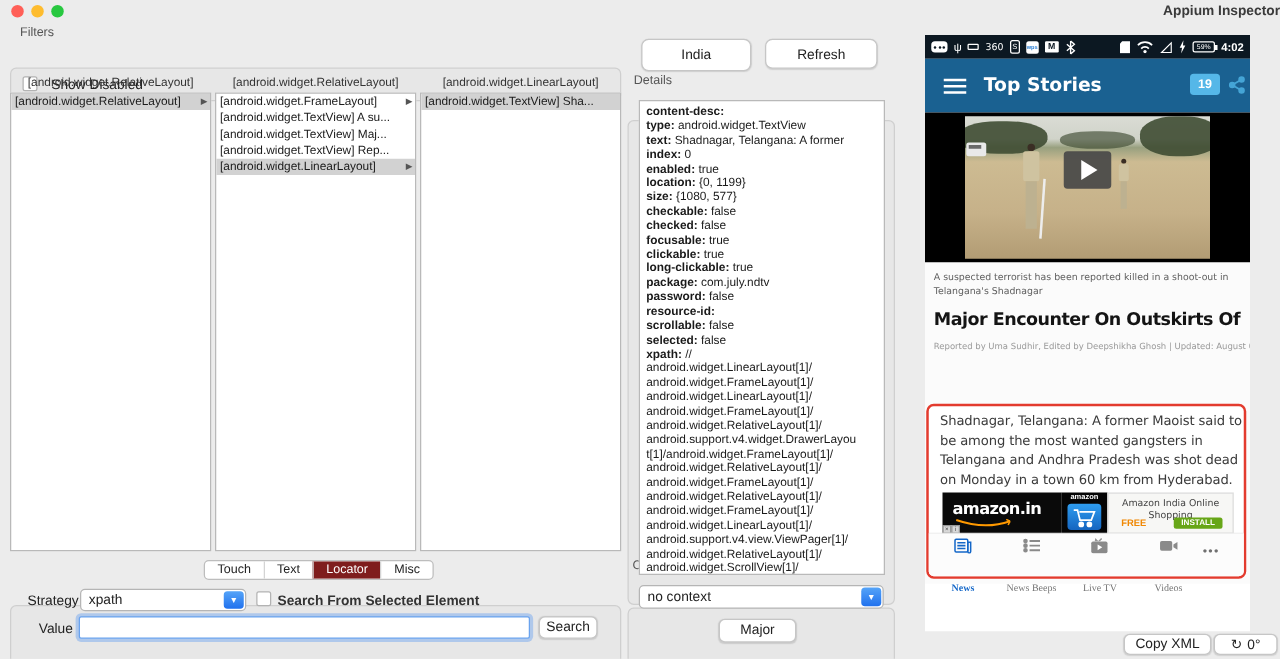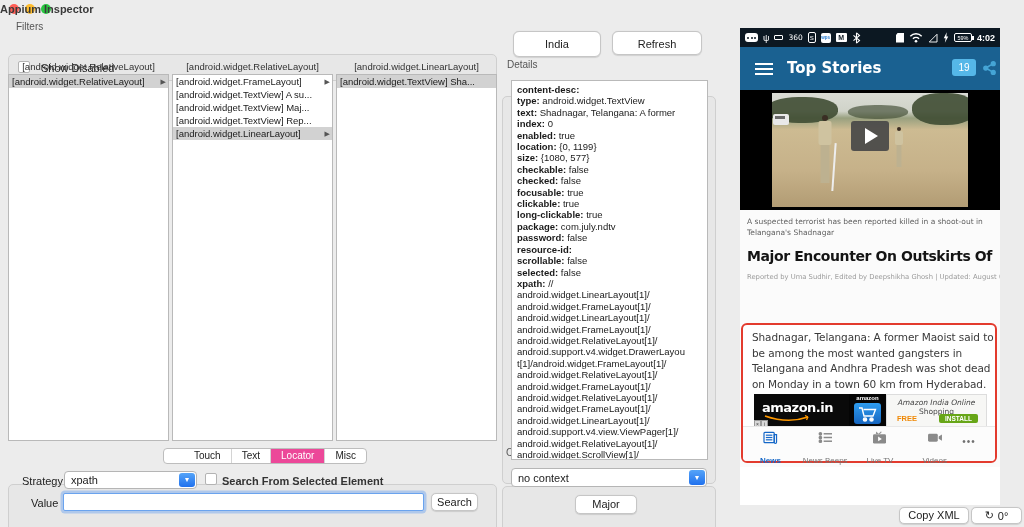--- a/index.html
+++ b/index.html
@@ -6,21 +6,21 @@
   html,body { width:1024px; height:527px; }
   body { font-family:"Liberation Sans", sans-serif; background:#ececec; position:relative; overflow:hidden; }
   #app { position:absolute; inset:0; width:1024px; height:527px; background:#ececec; }
 
   
   .titlebar { position:absolute; left:0; top:0; right:0; height:18px; }
   .tl-dot { position:absolute; top:4px; width:10px; height:10px; border-radius:50%; }
   .tl-red    { left:9px;  background:#ff5f57; }
   .tl-yellow { left:25px; background:#febc2e; }
   .tl-green  { left:41px; background:#28c840; }
-  .win-title { position:absolute; top:3px; left:0; right:0; text-align:left; font-size:11px; color:#3a3a3a; font-weight:bold; }
+  .win-title { position:absolute; top:3px; left:0; right:0; text-align:right; font-size:11px; color:#3a3a3a; font-weight:bold; }
 
   
   .groupbox { position:absolute; background:#e7e7e7; border:1px solid #cfcfcf; border-radius:5px;margin-top:24px; }
   .grouplabel { position:absolute; font-size:10px; color:#555; }
 
   
   .checkbox { display:inline-block; width:12px; height:12px; background:#fff; border:1px solid #b3b3b3; border-radius:2px; vertical-align:middle; }
   .cb-label { font-size:11px; color:#222; vertical-align:middle; margin-left:6px; }
 
   
@@ -42,24 +42,24 @@
   .xpath-line { font-size:9.5px; line-height:11.4px; color:#1a1a1a; white-space:nowrap; }
 
   
   .mac-select { position:absolute; background:#fff; border:1px solid #b5b5b5; border-radius:4px; font-size:11px; color:#222; }
   .mac-select .sel-text { position:absolute; left:6px; top:50%; transform:translateY(-50%); }
   .sel-chevron { position:absolute; right:1px; top:1px; bottom:1px; width:16px; border-radius:3px;
     background:linear-gradient(#55a4f8,#2071ee); color:#fff; font-size:8px; text-align:center; }
   .sel-chevron span { position:absolute; left:0; right:0; top:50%; transform:translateY(-55%); }
 
   
-  .segctrl { position:absolute; left:163px; top:448px; height:16px; display:flex; background:#fff; border:1px solid #bdbdbd; border-radius:4px; overflow:hidden; z-index:4;padding-left:20px; }
+  .segctrl { position:absolute; left:163px; top:448px; height:16px; display:flex; background:#fff; border:1px solid #bdbdbd; border-radius:4px; overflow:hidden; z-index:4; }
   .seg { padding:0 10px; font-size:10px; line-height:14px; color:#222; border-left:1px solid #d4d4d4; }
   .seg:first-child { border-left:none; }
-  .seg.active { background:#ec4899; color:#fff; }
+  .seg.active { background:#7f1d1d; color:#fff; }
 
   .field-label { position:absolute; font-size:11px; color:#222; }
   .value-input { position:absolute; left:63px; top:493px; width:361px; height:18px; border:1px solid #6aa3ee; border-radius:2px;
     box-shadow:0 0 0 2.5px rgba(120,170,240,.5); background:#fff; font-size:11px; padding:0 4px; font-family:"Liberation Sans",sans-serif; }
 
   
   .phone { position:absolute; left:740px; top:28px; width:260px; height:477px; background:#fff; overflow:hidden; }
   .p-status { position:absolute; left:0; top:0; width:260px; height:19px; background:#0c1822; display:flex; align-items:center; gap:5px; padding:0 5px; }
   .st-txt { color:#fff; font-size:7.5px; font-family:"DejaVu Sans",sans-serif; }
   .st-time { color:#fff; font-size:9px; font-weight:bold; }
@@ -71,21 +71,21 @@
   .wps { width:10px; height:10px; background:#fff; border-radius:2px; color:#2a7fd4; font-size:4.5px; font-weight:bold; text-align:center; line-height:10px; }
   .gmail { width:11px; height:9px; background:#fff; border-radius:1px; position:relative; color:#0c1822; font-size:7px; font-weight:bold; text-align:center; line-height:9px; }
   .sim { width:8px; height:10px; background:#fff; clip-path:polygon(0 25%,25% 0,100% 0,100% 100%,0 100%); }
   .battery { width:18px; height:9px; border:1px solid #fff; border-radius:2px; color:#fff; font-size:5.5px; text-align:center; line-height:8px; position:relative; }
   .battery::after { content:""; position:absolute; right:-3px; top:2px; width:2px; height:4px; background:#fff; }
 
   .p-appbar { position:absolute; left:0; top:19px; width:260px; height:43px; background:#1a6191; }
   .hamburger { position:absolute; left:15px; top:16px; width:18px; height:12px; }
   .hamburger i { display:block; height:2px; background:#fff; margin-bottom:3px; }
   .appbar-title { position:absolute; left:47px; top:12px; font-size:15px; font-weight:bold; color:#fff; font-family:"DejaVu Sans",sans-serif; }
-  .badge { position:absolute; left:212px; top:12px; min-width:24px; height:17px; background:#55b7e8; border-radius:3px; color:#fff; font-size:10px; font-weight:normal; text-align:center; line-height:17px; }
+  .badge { position:absolute; left:212px; top:12px; min-width:24px; height:17px; background:#55b7e8; border-radius:3px; color:#fff; font-size:10px; font-weight:bold; text-align:center; line-height:17px; }
   .share-ic { position:absolute; left:242px; top:13px; }
 
   .p-video { position:absolute; left:0; top:62px; width:260px; height:120px; background:#000; }
   .scene { position:absolute; left:32px; top:3px; width:196px; height:114px; overflow:hidden;
     background:linear-gradient(#dadcd5 0%, #d0d3c9 16%, #98a07f 22%, #cdbb92 32%, #c6b189 68%, #b29c74 100%); }
   .tree { position:absolute; background:#3f4c33; border-radius:45%; opacity:.9; }
   .truck { position:absolute; left:1px; top:21px; width:16px; height:11px; background:#e9e9e9; border-radius:2px; }
   .truck::after { content:""; position:absolute; left:2px; top:2px; width:10px; height:3px; background:#6a6a6a; }
   .fig { position:absolute; }
   .fig .head { position:absolute; left:50%; transform:translateX(-50%); top:0; width:6px; height:6px; background:#3a2e24; border-radius:50%; }
@@ -114,27 +114,27 @@
   .ad-black { position:relative; width:95px; background:#0a0a0a; }
   .amazon-logo { position:absolute; left:8px; top:6px; color:#fff; font-size:13px; font-weight:bold; letter-spacing:-.5px; font-family:"DejaVu Sans",sans-serif; }
   .smile { position:absolute; left:10px; top:21px; }
   .adchoice { position:absolute; left:0; bottom:0; display:flex; }
   .adchoice i { width:7px; height:7px; background:#d8d8d8; color:#444; font-size:5px; font-style:normal; text-align:center; line-height:7px; border:.5px solid #999; }
   .ad-cart { position:relative; width:37px; background:#050505; }
   .ad-cart .az { position:absolute; left:0; right:0; top:1px; text-align:center; color:#fff; font-size:6px; font-weight:bold; }
   .cart-tile { position:absolute; left:5px; top:9px; width:27px; height:21px; background:linear-gradient(#2e9df0,#1565c0); border-radius:3px; }
   .ad-white { position:relative; flex:1; background:#f7f7f5; border:1px solid #ddd; }
   .ad-line { text-align:center; font-size:7.5px; color:#444; line-height:9px; font-family:"DejaVu Sans",sans-serif; }
-  .ad-line:first-child { padding-top:3px;font-style:italic; }
+  .ad-line:first-child { padding-top:3px; }
   .free { position:absolute; left:10px; bottom:3px; color:#f08804; font-size:7.5px; font-weight:bold; }
   .install { position:absolute; right:8px; bottom:3px; background:#67a617; color:#fff; font-size:6.5px; font-weight:bold; padding:1px 6px; border-radius:2px; }
 
   .p-tabbar { position:absolute; left:0; bottom:0; width:100%; height:35px; background:#fcfcfc; border-top:1px solid #e8e8e8; display:flex; border-radius:0 0 4px 4px; }
   .p-tab { flex:1; text-align:center; padding-top:3px; }
-  .p-tab .t-label { display:block; font-size:8px; color:#757575; margin-top:8px; font-family:Liberation Sans, sans-serif; }
+  .p-tab .t-label { display:block; font-size:8px; color:#757575; margin-top:18px; font-family:Liberation Serif, serif; }
   .p-tab.active .t-label { color:#1467c8; font-weight:bold; }
   .p-tab-more { flex:.6; color:#707070; font-size:10px; letter-spacing:1px; line-height:30px; }
 
   .rot-btn { display:flex; align-items:center; justify-content:center; gap:4px; }
 </style>
 </head>
 <body>
 
 <div id="app">
 

